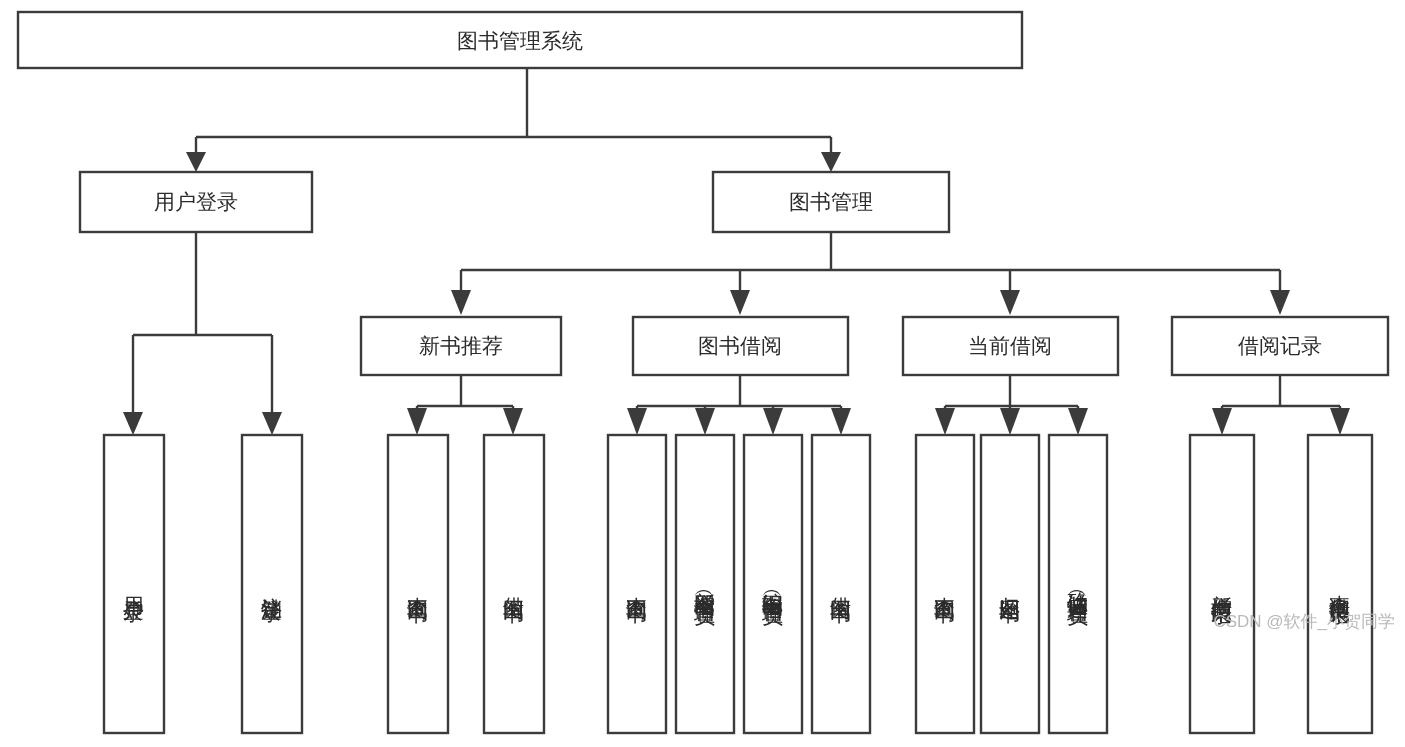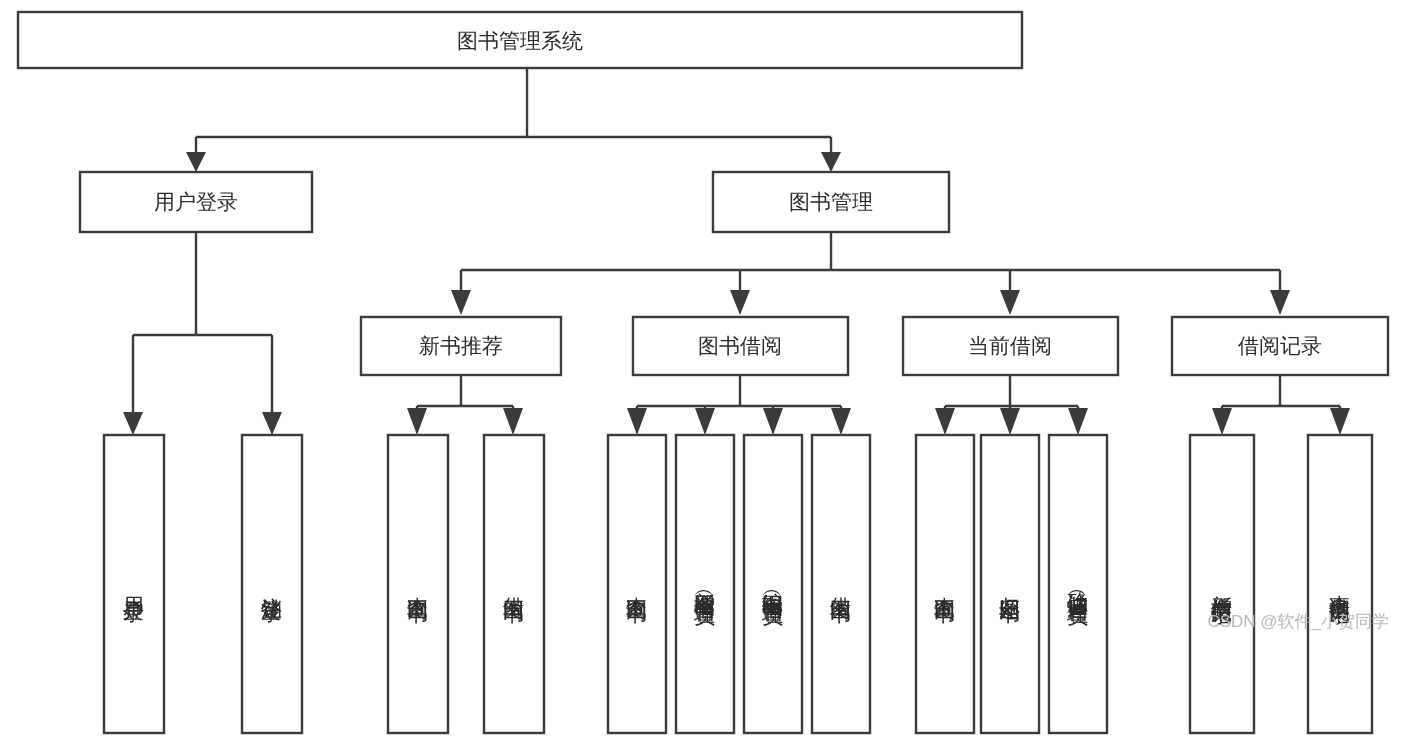--- a/index.html
+++ b/index.html
@@ -53,21 +53,21 @@
     font-size: 21px;
     fill: #2b2b2b;
     writing-mode: vertical-rl;
     text-orientation: upright;
     dominant-baseline: central;
     text-anchor: middle;
     letter-spacing: 2px;
   }
   .watermark {
     position: absolute;
-    right: 16px;
+    right: 10px;
     bottom: 4px;
     font-family: "Liberation Sans", "DejaVu Sans", sans-serif;
     font-size: 17px;
     color: #b9b9b9;
     white-space: nowrap;
     pointer-events: none;
   }
 </style>
 </head>
 <body>

